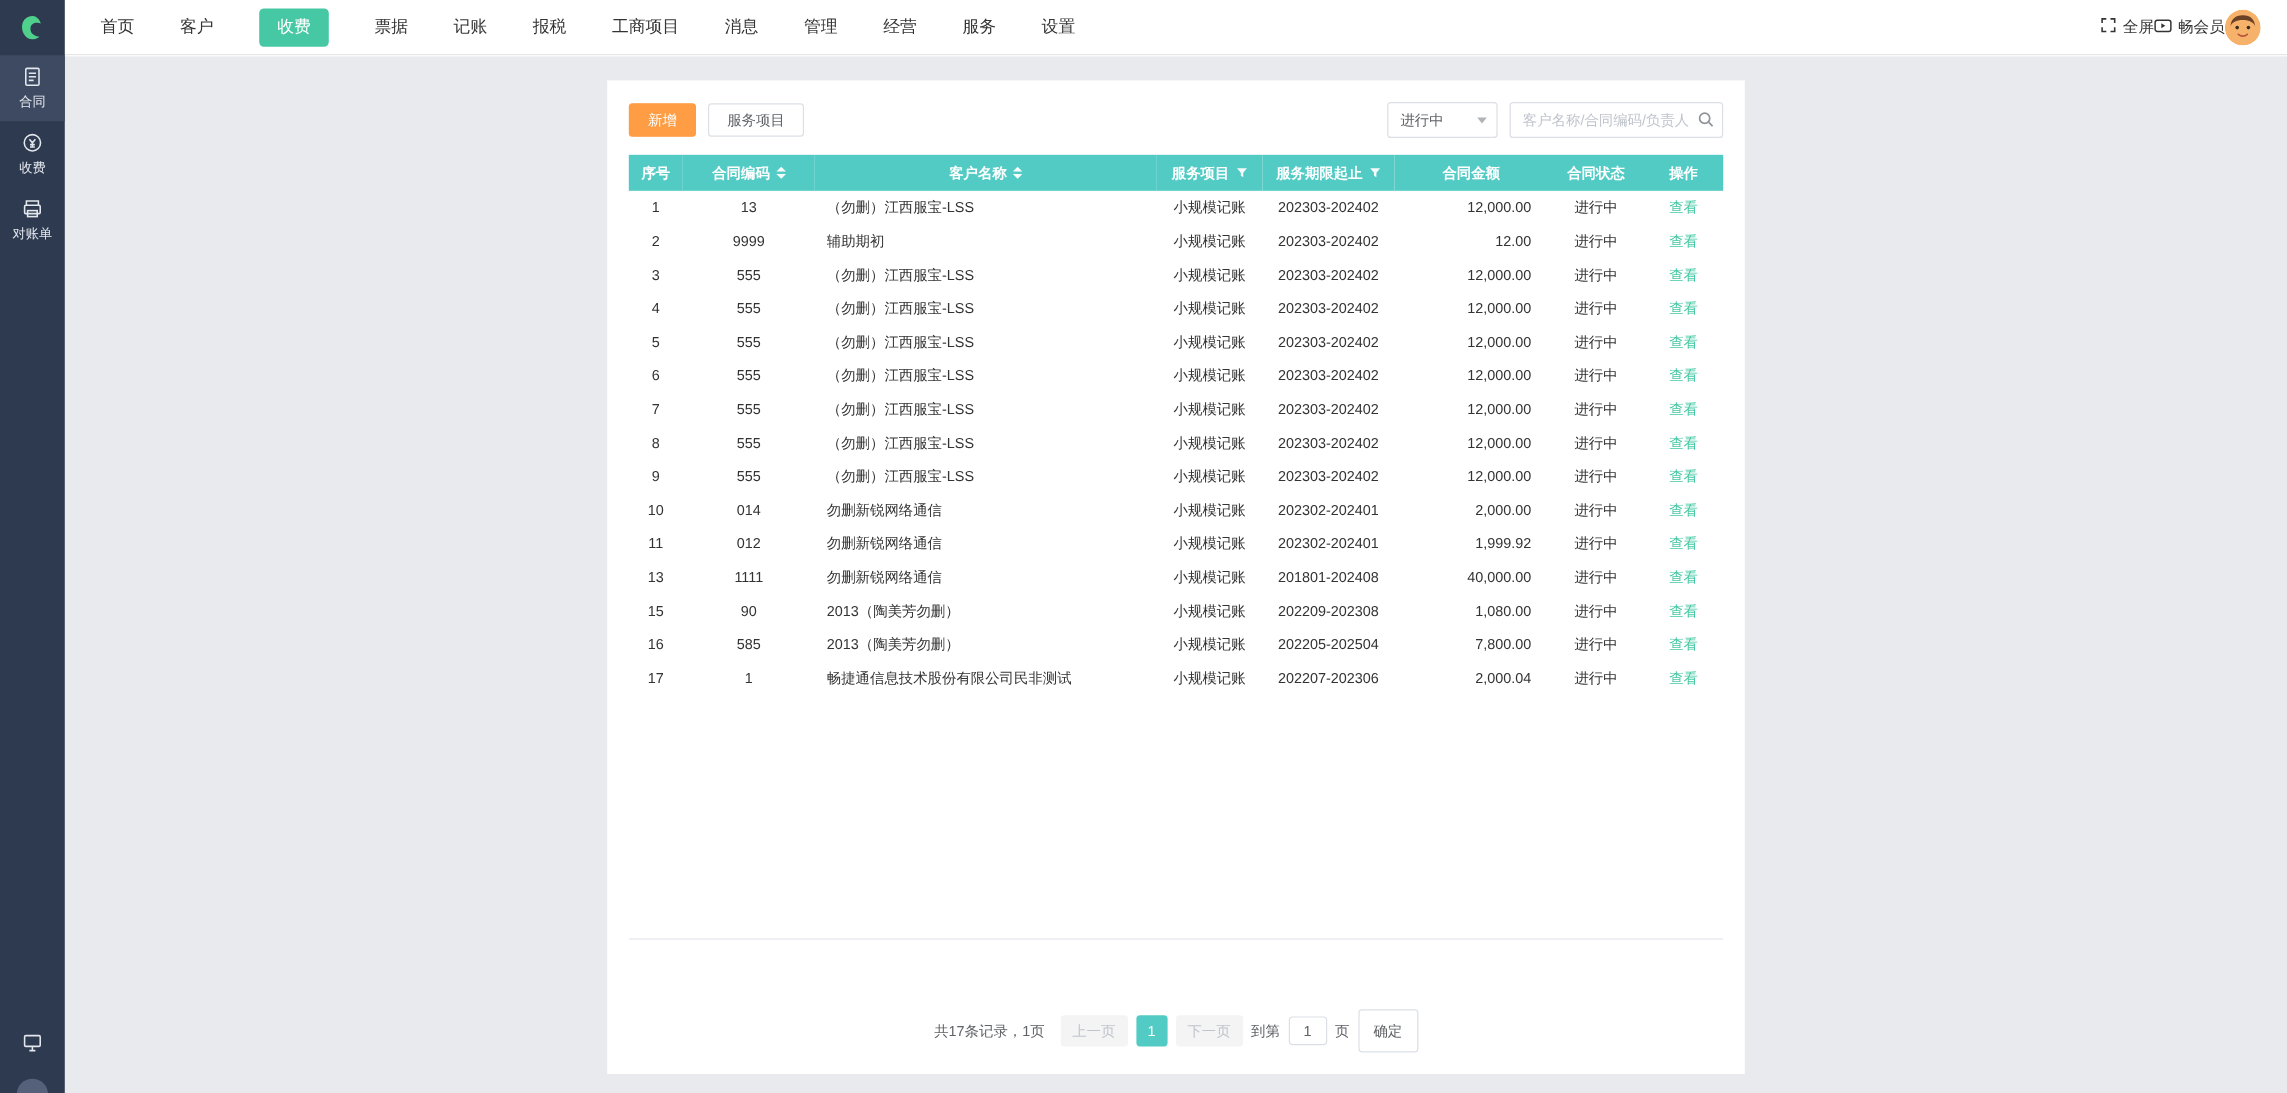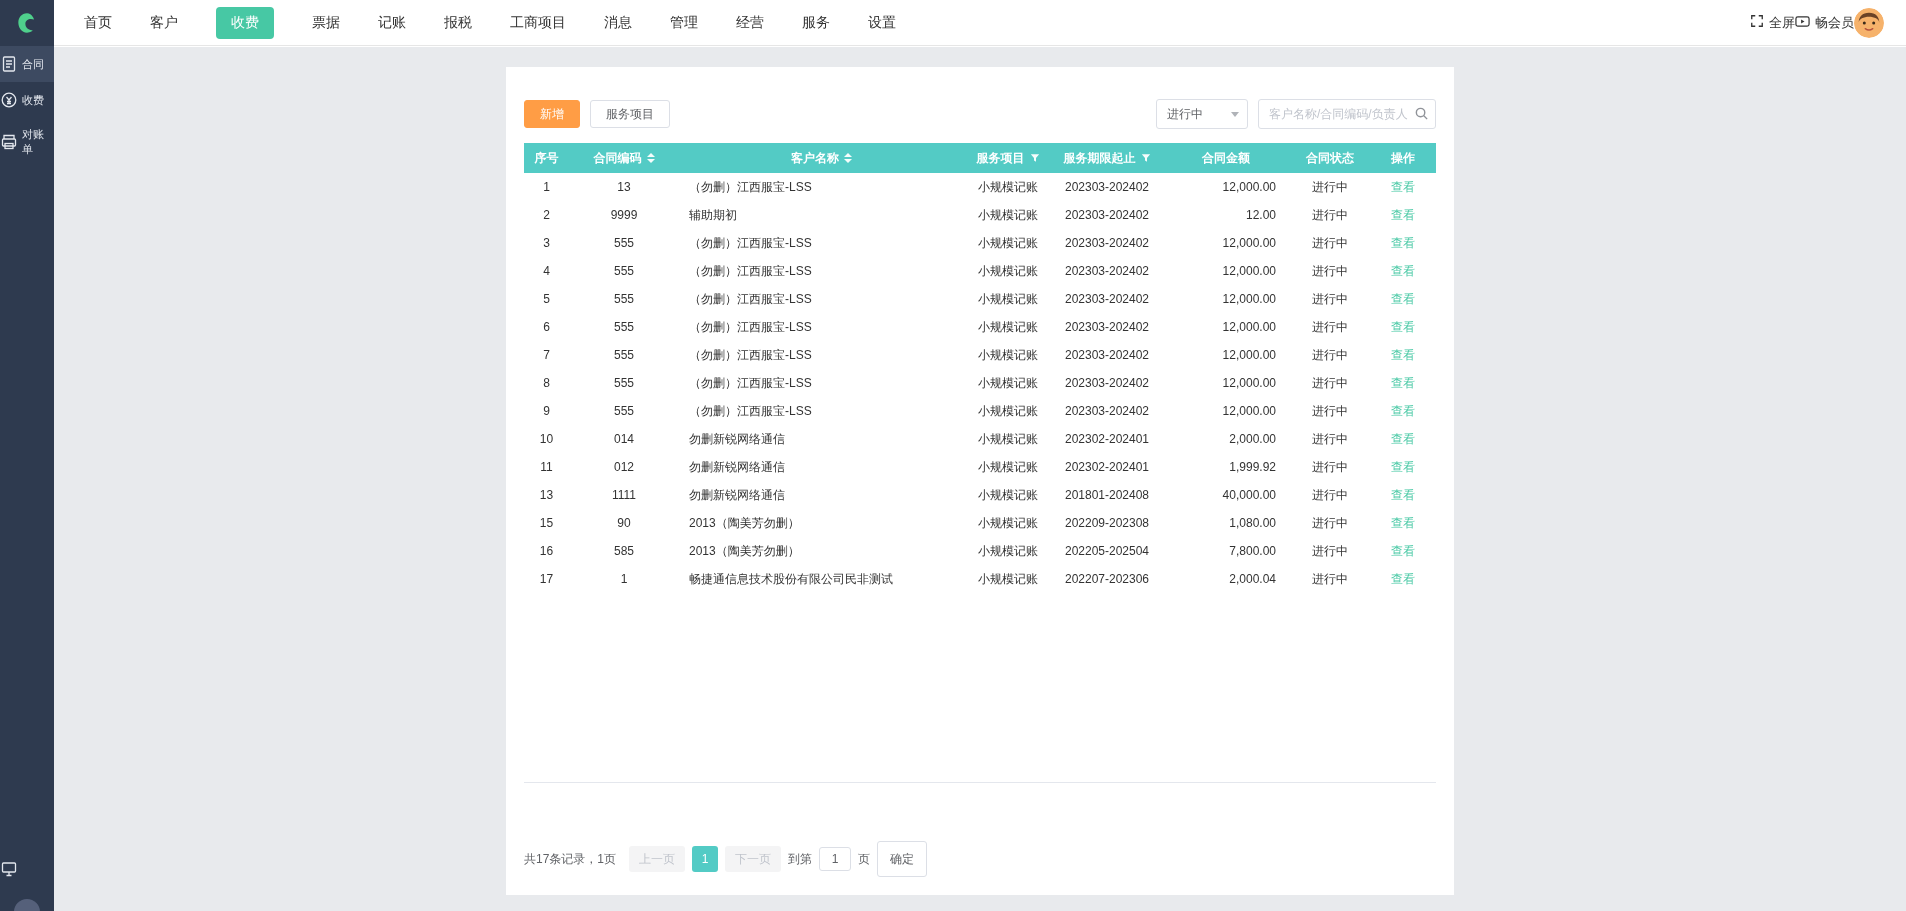--- a/index.html
+++ b/index.html
@@ -14,42 +14,42 @@
     --border:#dcdfe6;
   }
   *{box-sizing:border-box;margin:0;padding:0;}
   html,body{width:1906px;height:911px;overflow:hidden;}
   body{font-family:"Liberation Sans","DejaVu Sans",sans-serif;background:#fff;color:var(--text);}
   .app{position:relative;width:1906px;height:911px;}
 
   
   .sidebar{position:absolute;left:0;top:0;bottom:0;width:54px;background:var(--sidebar);overflow:hidden;z-index:5;}
   .logo{height:46px;display:flex;align-items:center;justify-content:center;}
-  .side-item{display:flex;align-items:center;gap:4px;padding:9px 0;cursor:pointer;width:100%;}
+  .side-item{display:flex;flex-direction:column;align-items:center;gap:4px;padding:9px 0;cursor:pointer;width:100%;}
   .side-item.active{background:#3d4a61;}
   .side-label{font-size:11px;color:#e3e7ee;}
   .side-icon svg{display:block;}
   .side-bottom{position:absolute;bottom:0;left:0;right:0;display:flex;flex-direction:column;align-items:center;gap:12px;}
   .half-circle{width:26px;height:26px;border-radius:50%;background:#55607a;margin-bottom:-14px;}
 
   
   .topbar{position:absolute;left:54px;right:0;top:0;height:46px;background:#fff;border-bottom:1px solid #e6e6e6;display:flex;align-items:center;padding:0 22px 0 30px;}
   .nav{display:flex;align-items:flex-start;gap:38px;}
   .nav-item{font-size:14px;color:#333;text-decoration:none;cursor:pointer;padding:7px 0;border-radius:4px;white-space:nowrap;}
   .nav-item.active{background:var(--accent);color:#fff;padding:7px 15px;}
   .topbar-right{margin-left:auto;display:flex;align-items:center;}
   .tb-tool{display:flex;align-items:center;gap:5px;font-size:13px;color:#333;cursor:pointer;}
   .avatar{width:30px;height:30px;border-radius:50%;overflow:hidden;cursor:pointer;}
 
   
   .main{position:absolute;left:54px;right:0;top:47px;bottom:0;background:var(--bg);}
   .card{width:948px;height:828px;margin:20px auto 0;background:#fff;padding:18px;display:flex;flex-direction:column;}
 
   
-  .card-toolbar{display:flex;align-items:center;gap:10px;margin-top:14px;}
+  .card-toolbar{display:flex;align-items:center;gap:10px;}
   .btn{font-size:12px;height:28px;padding:0 15px;border-radius:3px;border:1px solid transparent;cursor:pointer;background:#fff;}
   .btn-orange{background:var(--orange);color:#fff;border-color:var(--orange);}
   .btn-plain{border-color:var(--border);color:var(--muted);}
   .toolbar-right{margin-left:auto;display:flex;align-items:center;gap:10px;}
   .select{position:relative;width:92px;height:30px;border:1px solid var(--border);border-radius:3px;display:flex;align-items:center;padding:0 22px 0 10px;font-size:12px;color:var(--muted);cursor:pointer;background:#fff;}
   .select .caret{position:absolute;right:8px;top:12px;width:0;height:0;border-left:4px solid transparent;border-right:4px solid transparent;border-top:5px solid #b0b3b8;}
   .search-wrap{position:relative;}
   .search-input{width:178px;height:30px;border:1px solid var(--border);border-radius:3px;font-size:12px;padding:0 26px 0 10px;color:var(--muted);outline:none;font-family:inherit;}
   .search-input::placeholder{color:var(--light);}
   .search-icon{position:absolute;right:7px;top:7px;}
@@ -70,21 +70,21 @@
   .c7{text-align:center;}
   .view-link{color:var(--accent);cursor:pointer;text-decoration:none;}
   .sort{display:inline-flex;flex-direction:column;gap:2px;margin-left:5px;vertical-align:middle;}
   .sort i{display:block;width:0;height:0;border-left:4px solid transparent;border-right:4px solid transparent;}
   .sort .up{border-bottom:4px solid rgba(255,255,255,.95);}
   .sort .down{border-top:4px solid rgba(255,255,255,.95);}
   .funnel{margin-left:5px;vertical-align:middle;}
 
   
   .card-footer{margin-top:auto;border-top:1px solid #e4e7ed;padding-top:14px;}
-  .pagination{display:flex;justify-content:flex-start;align-items:center;gap:7px;font-size:12px;color:var(--muted);margin-top:44px;}
+  .pagination{display:flex;justify-content:center;align-items:center;gap:7px;font-size:12px;color:var(--muted);margin-top:44px;}
   .pg-summary{margin-right:6px;}
   .pg-btn{height:26px;padding:0 10px;border:none;border-radius:3px;background:#f4f4f5;color:var(--light);font-size:12px;cursor:pointer;font-family:inherit;}
   .pg-page{min-width:26px;height:26px;border:none;border-radius:3px;background:var(--teal);color:#fff;font-size:12px;cursor:pointer;font-family:inherit;}
   .pg-input{width:32px;height:24px;border:1px solid var(--border);border-radius:3px;text-align:center;font-size:12px;color:var(--muted);outline:none;font-family:inherit;}
   .pg-confirm{height:36px;padding:0 12px;border:1px solid var(--border);border-radius:3px;background:#fff;color:var(--muted);font-size:12px;cursor:pointer;font-family:inherit;}
 </style>
 </head>
 <body>
 
 <div class="app">

